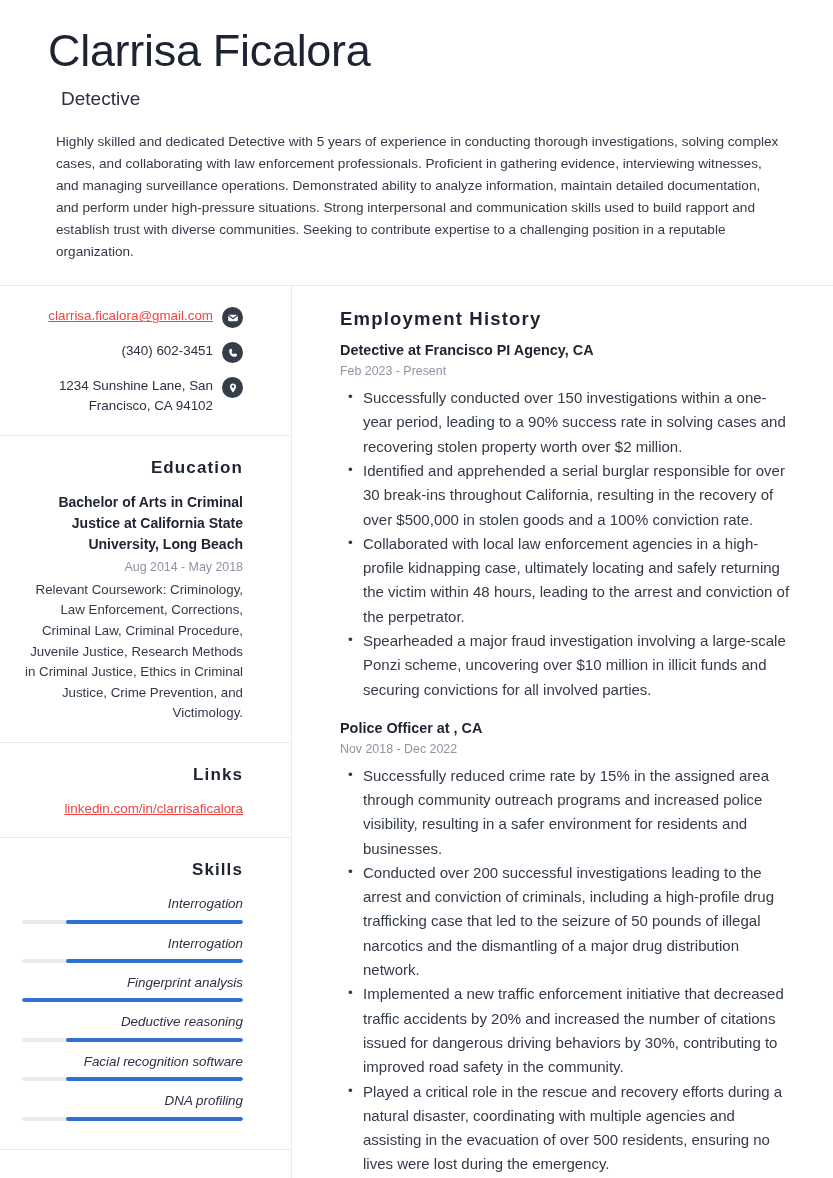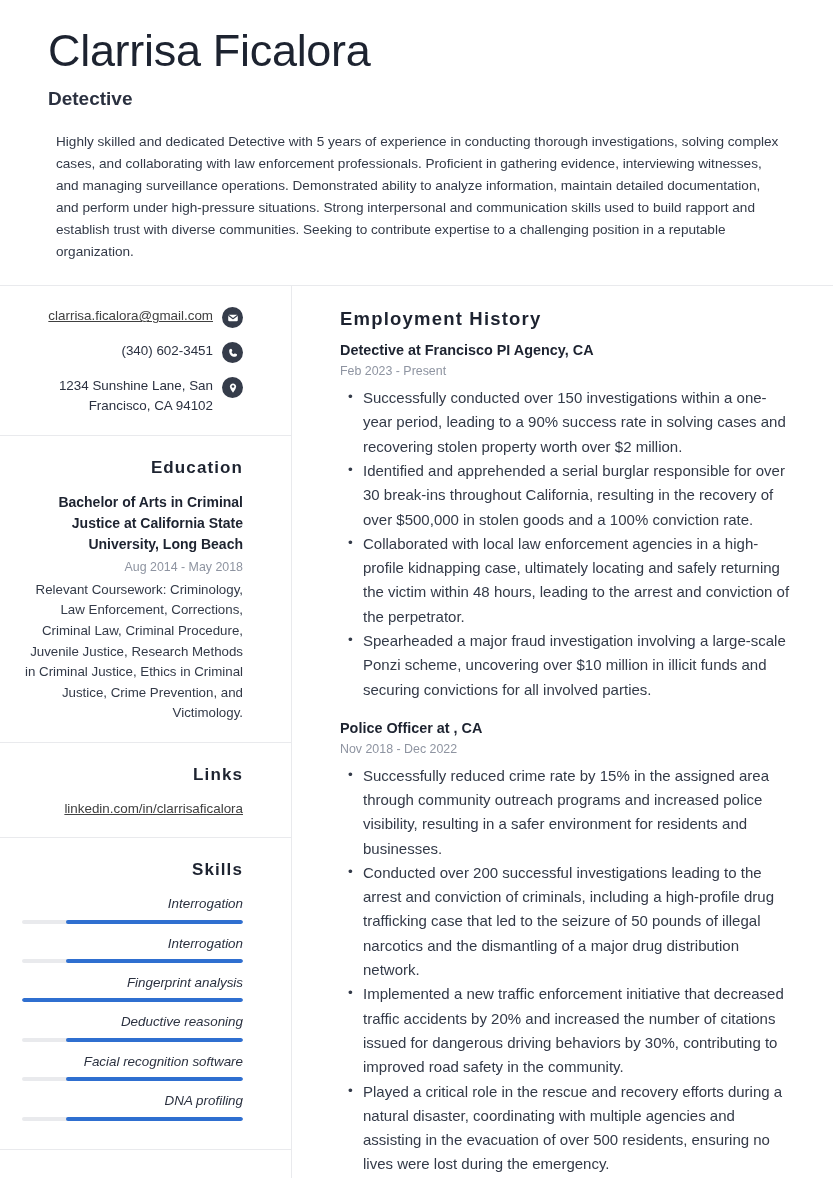--- a/index.html
+++ b/index.html
@@ -28,23 +28,23 @@
   .full-name {
     font-size: 45px;
     font-weight: 400;
     letter-spacing: -0.3px;
     color: #1d2330;
     line-height: 1.12;
     margin: 0;
   }
   .job-title {
     font-size: 19px;
-    font-weight: 700;
+    font-weight: 400;
     color: #2b3140;
-    margin: 12px 0 0 0;
+    margin: 12px 0 0 13px;
     line-height: 1.2;
   }
   .summary {
     font-size: 13.6px;
     line-height: 1.62;
     color: #333a48;
     margin: 20px 0 0 8px;
     max-width: 742px;
     text-align: left;
   }
@@ -103,21 +103,21 @@
   }
   .contact-row:last-child { margin-bottom: 2px; }
   .contact-text {
     font-size: 13.4px;
     line-height: 1.45;
     color: #2b3140;
     text-align: right;
     max-width: 185px;
   }
   a.contact-text, a.link-text {
-    color: #404040;
+    color: #ef4444;
     text-decoration: underline;
   }
   .c-icon {
     width: 21px;
     height: 21px;
     flex: 0 0 21px;
     border-radius: 50%;
     background: #353c4a;
     display: flex;
     align-items: center;

